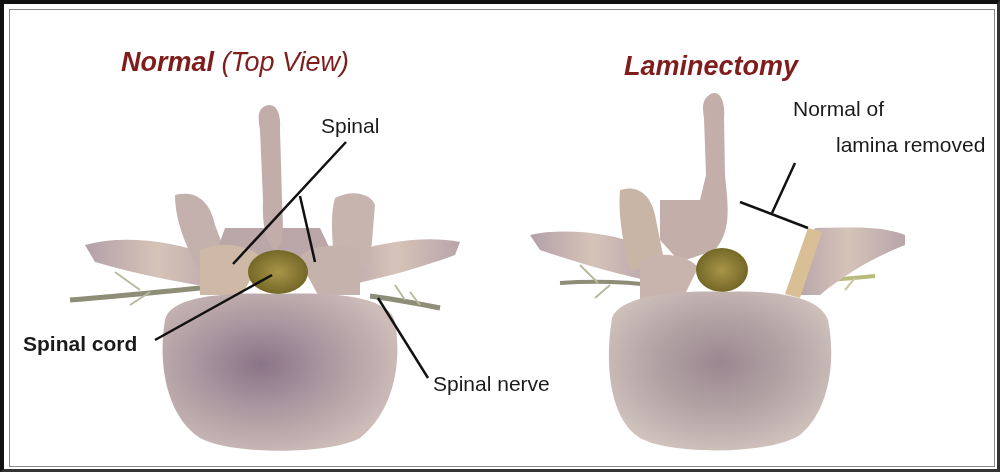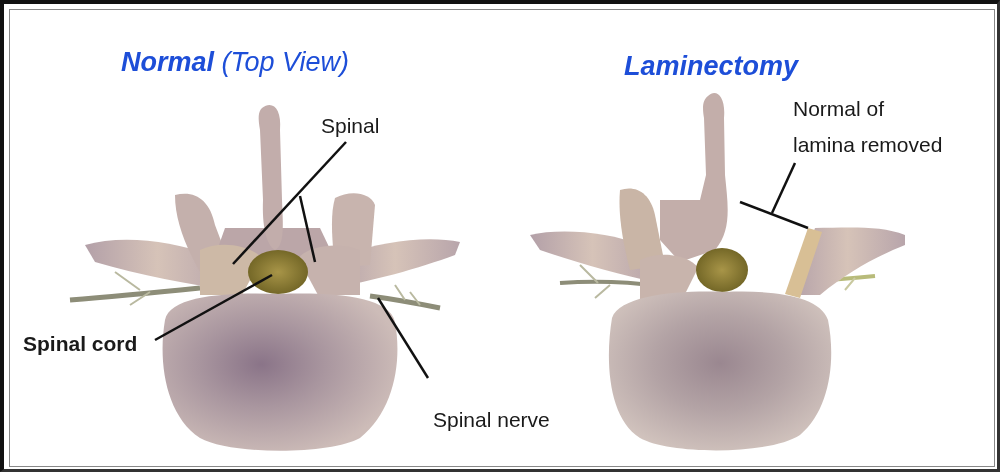--- a/index.html
+++ b/index.html
@@ -1,21 +1,21 @@
 <!DOCTYPE html>
 <html><head>
 <meta charset="utf-8">
 <style>
   html, body { margin: 0; padding: 0; background: #ffffff; }
   body { width: 1000px; height: 472px; overflow: hidden; position: relative; font-family: "Liberation Sans", sans-serif; }
   .frame { position: absolute; left: 0; top: 0; width: 1000px; height: 472px; box-sizing: border-box;
            border-top: 4px solid #111; border-left: 4px solid #111; border-right: 3px solid #333; border-bottom: 3px solid #333; }
   .frame-inner { position: absolute; left: 5px; top: 5px; right: 2px; bottom: 2px; border: 1px solid #888; box-sizing: border-box; }
   svg.art { position: absolute; left: 0; top: 0; }
-  .title { position: absolute; font-weight: bold; font-style: italic; font-size: 27px; color: #1d4ed8; white-space: nowrap; }
+  .title { position: absolute; font-weight: bold; font-style: italic; font-size: 27px; color: #7f1d1d; white-space: nowrap; }
   .title .sub { font-weight: normal; }
   .label { position: absolute; font-size: 21px; color: #1a1a1a; white-space: nowrap; line-height: 1.35; }
 </style>
 </head>
 <body>
 
 <div class="frame">
     <div class="frame-inner"></div>
   </div>
 
@@ -97,15 +97,15 @@
     <line x1="795" y1="163" x2="772" y2="213"></line>
     <line x1="740" y1="202" x2="808" y2="228"></line>
   </g>
 </svg>
 
 <div class="title" style="left:121px; top:47px;"><span>Normal</span> <span class="sub">(Top View)</span></div>
 <div class="title" style="left:624px; top:51px;">Laminectomy</div>
 
 <div class="label" style="left:321px; top:112px;">Spinal</div>
 <div class="label" style="left:23px; top:330px;font-weight:bold;">Spinal cord</div>
-<div class="label" style="left:433px; top:370px;margin-top:36px;">Spinal nerve</div>
+<div class="label" style="left:433px; top:370px;">Spinal nerve</div>
 <div class="label" style="left:793px; top:95px;">Normal of</div>
-<div class="label" style="left:793px; top:131px;">lamina removed</div>
+<div class="label" style="left:836px; top:131px;">lamina removed</div>
 
 </body></html>

